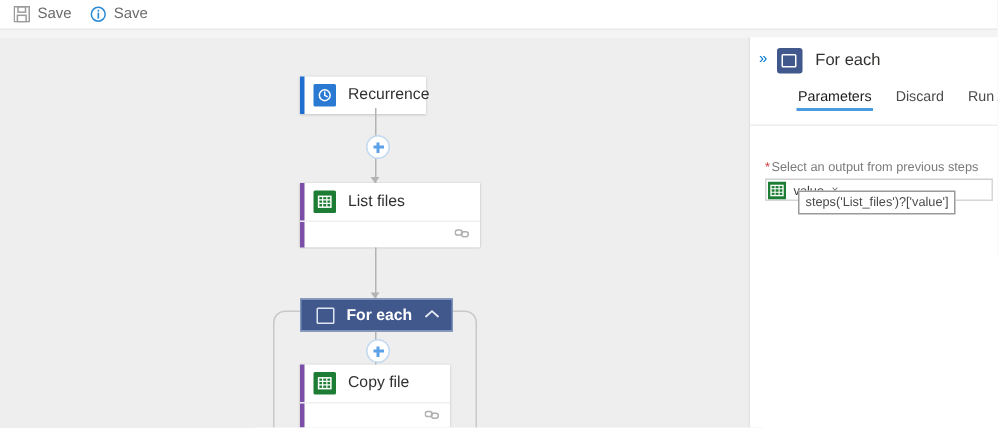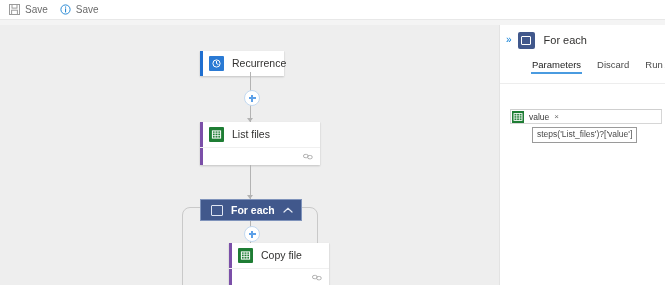--- a/index.html
+++ b/index.html
@@ -226,21 +226,21 @@
         <svg width="10" height="7" viewBox="0 0 10 7">
           <path d="M1 5 L5 1.4 L9 5" stroke="#e6ebf5" stroke-width="1.2" fill="none" stroke-linecap="round"></path>
         </svg>
       </span>
     </div>
 
     <div class="conn" style="left:250px;top:196px;height:32px;"></div>
     <div class="plusbtn" style="left:244px;top:201px;"></div>
     <div class="arrowhead" style="left:246.5px;top:224px;"></div>
 
-    <div class="node" style="left:200px;top:218px;width:100px;height:43px;margin-left:29px;">
+    <div class="node" style="left:200px;top:218px;width:100px;height:43px;">
       <div class="node-accent" style="background:#7b4fa8;"></div>
       <div class="node-head">
         <span class="node-icon" style="background:#1e7d34;">
           <svg width="11" height="11" viewBox="0 0 11 11">
             <rect x="1.4" y="1.9" width="8.2" height="7.2" fill="none" stroke="#ffffff" stroke-width="1"></rect>
             <path d="M1.4 4.2 H9.6 M1.4 6.6 H9.6 M4.1 1.9 V9.1 M6.9 1.9 V9.1" stroke="#ffffff" stroke-width="0.8" fill="none"></path>
           </svg>
         </span>
         <span class="node-title">Copy file</span>
       </div>
@@ -274,20 +274,23 @@
       <div class="tab">
         <span>Discard</span>
       </div>
       <div class="tab">
         <span>Run After</span>
       </div>
     </div>
     <div class="tabs-rule"></div>
 
     <div class="field">
+      <div class="field-label">
+        <span class="req">*</span><span>Select an output from previous steps</span>
+      </div>
       <div class="tokenbox">
         <span class="token">
           <span class="token-ico">
             <svg width="12" height="12" viewBox="0 0 12 12">
               <rect x="0" y="0" width="12" height="12" fill="#1e7d34"></rect>
               <rect x="2" y="2.6" width="8" height="6.8" fill="none" stroke="#ffffff" stroke-width="0.9"></rect>
               <path d="M2 4.8 H10 M2 7.1 H10 M4.7 2.6 V9.4 M7.4 2.6 V9.4" stroke="#ffffff" stroke-width="0.7" fill="none"></path>
             </svg>
           </span>
           <span class="token-text">value</span>

